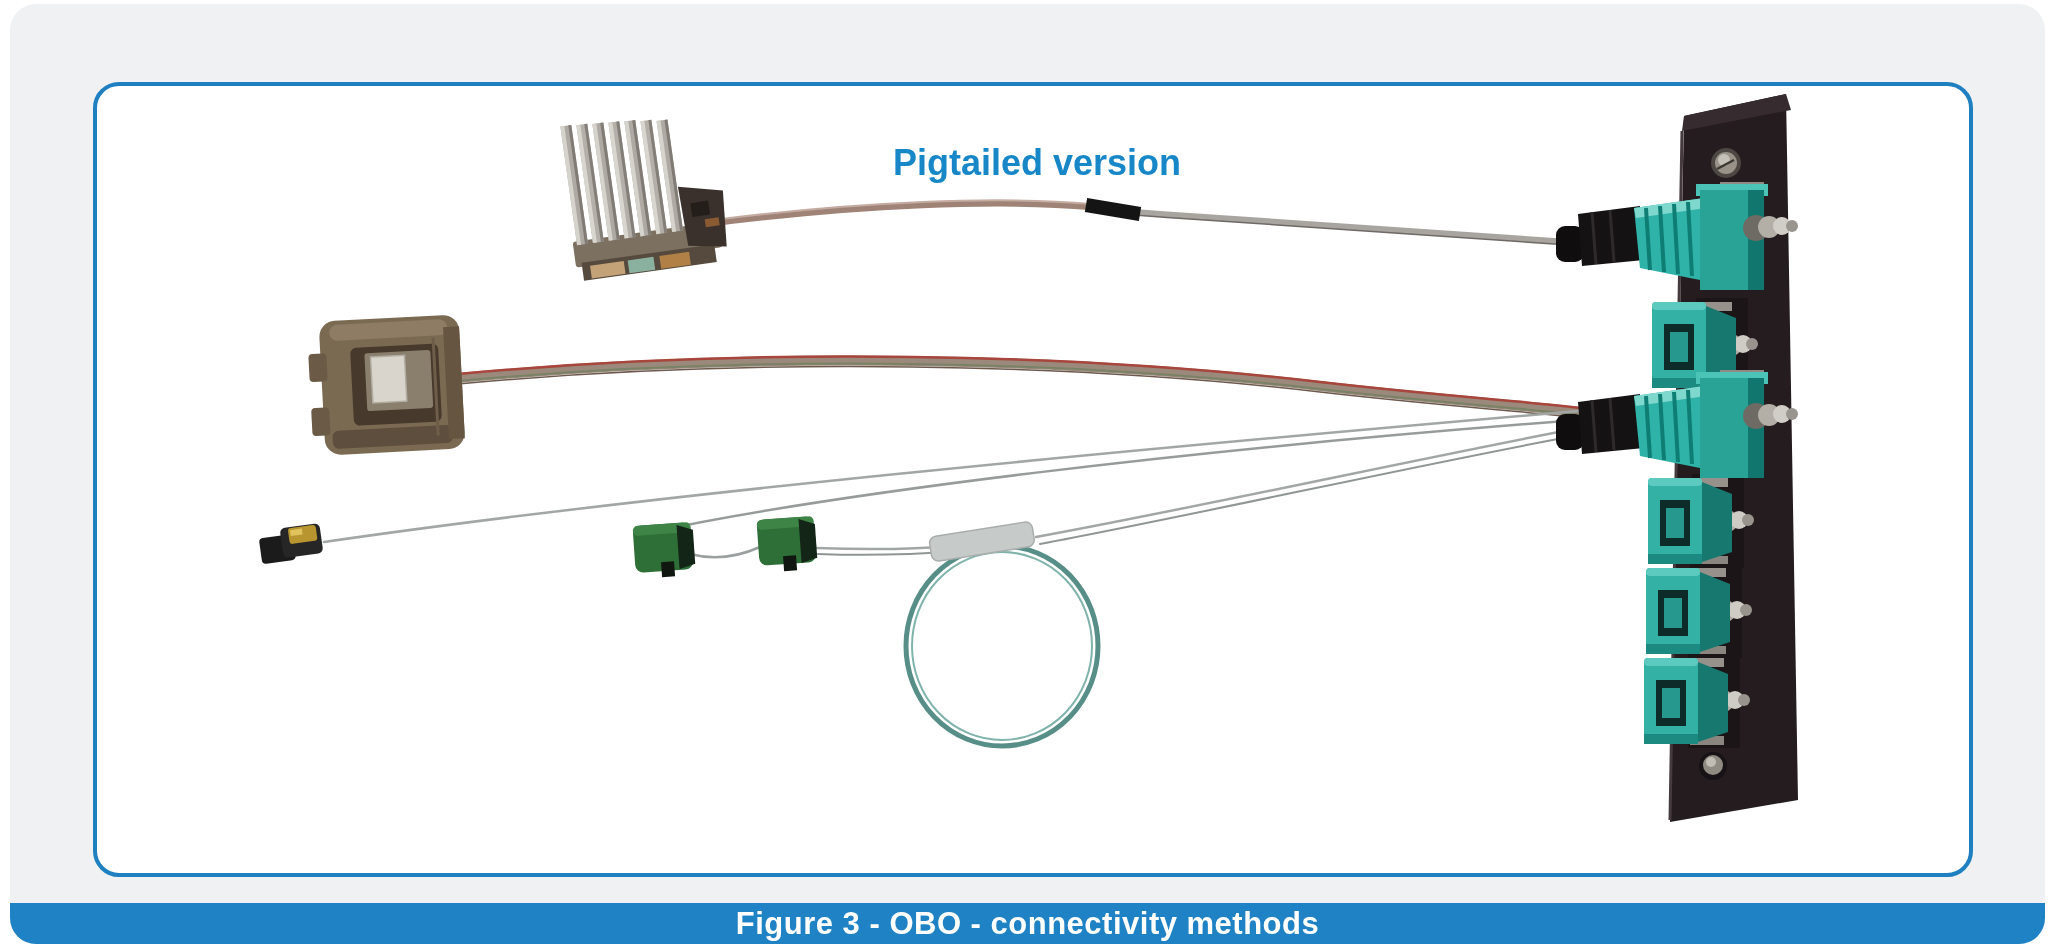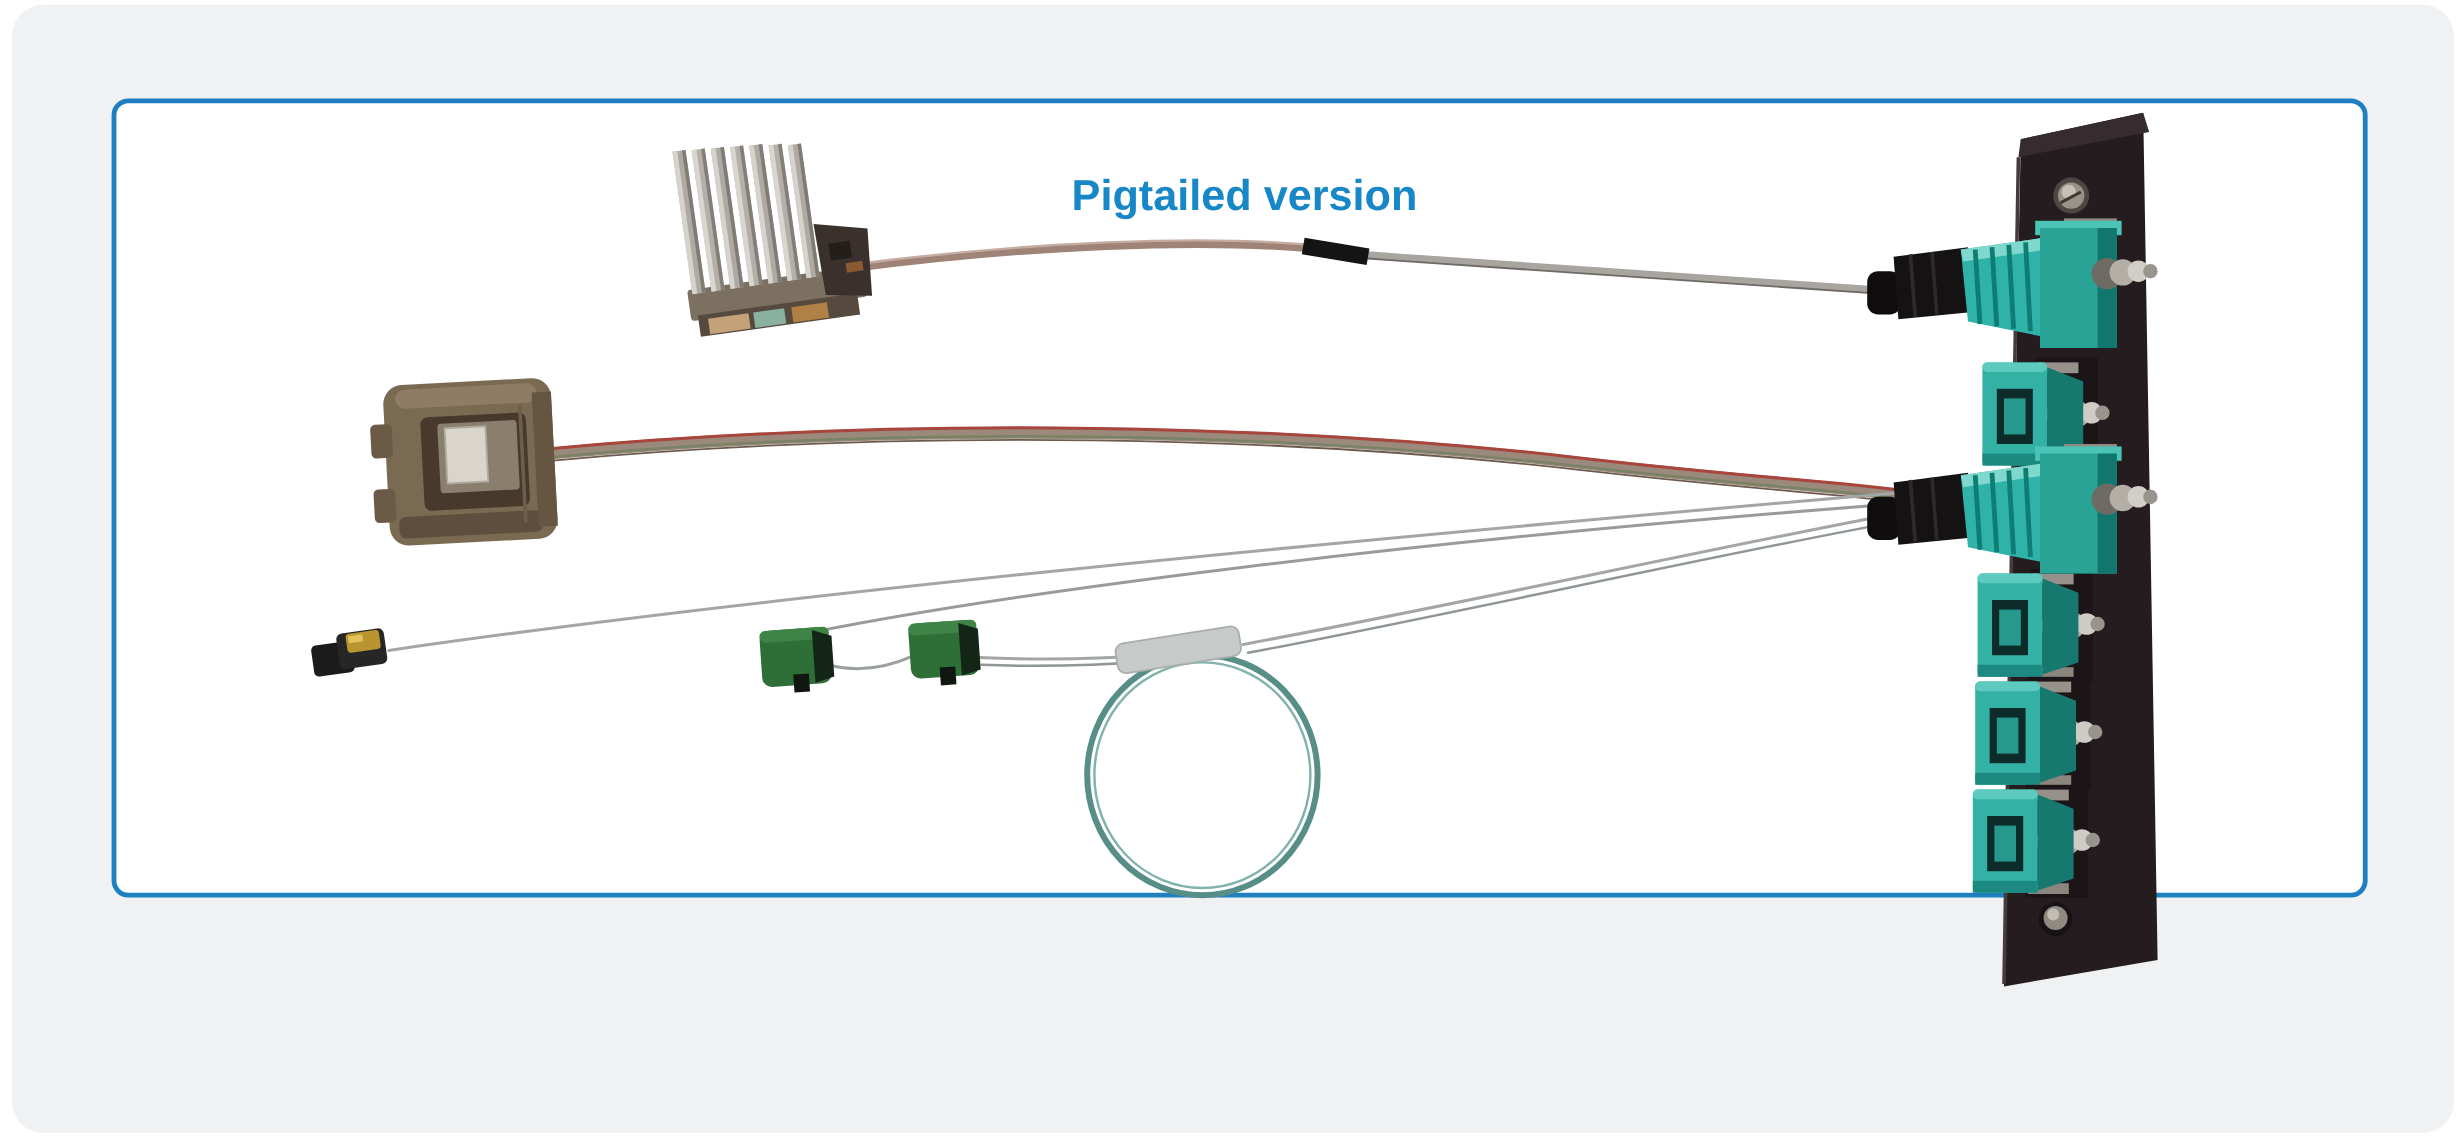--- a/index.html
+++ b/index.html
@@ -11,24 +11,24 @@
     overflow:hidden;
   }
   .page {
     position:absolute; left:10px; top:4px;
     width:2035px; height:940px;
     background:#eff1f3;
     border-radius:26px;
   }
   .figure-box {
     position:absolute; left:83px; top:78px;
-    width:1880px; height:666px;
+    width:1880px; height:795px;
     background:#ffffff;
     border:4px solid #1e7fc1;
-    border-radius:14px;
+    border-radius:26px;
     box-sizing:border-box;
   }
   .photo-label {
     position:absolute;
     font-weight:bold;
     font-size:36px;
     color:#1787c8;
     letter-spacing:0px;
     white-space:nowrap;
     z-index:6;
@@ -54,20 +54,23 @@
     z-index:4;
     pointer-events:none;
   }
 </style>
 </head>
 <body>
 
 <div class="page">
   <div class="figure-box">
     <div class="photo-label label-pigtailed">Pigtailed version</div>
+  </div>
+  <div class="caption-bar">
+    <span class="caption-text">Figure 3 - OBO - connectivity methods</span>
   </div>
 </div>
 
 <svg class="photo-layer" width="2048" height="951" viewBox="0 0 2048 951">
 
   <g>
     <polygon points="1684,116 1786,94 1798,800 1670,822" fill="#241c1f"></polygon>
     <polygon points="1684,116 1786,94 1791,110 1682,131" fill="#362b2e"></polygon>
     <line x1="1682" y1="131" x2="1670" y2="820" stroke="#453a3d" stroke-width="3"></line>
     <g>

